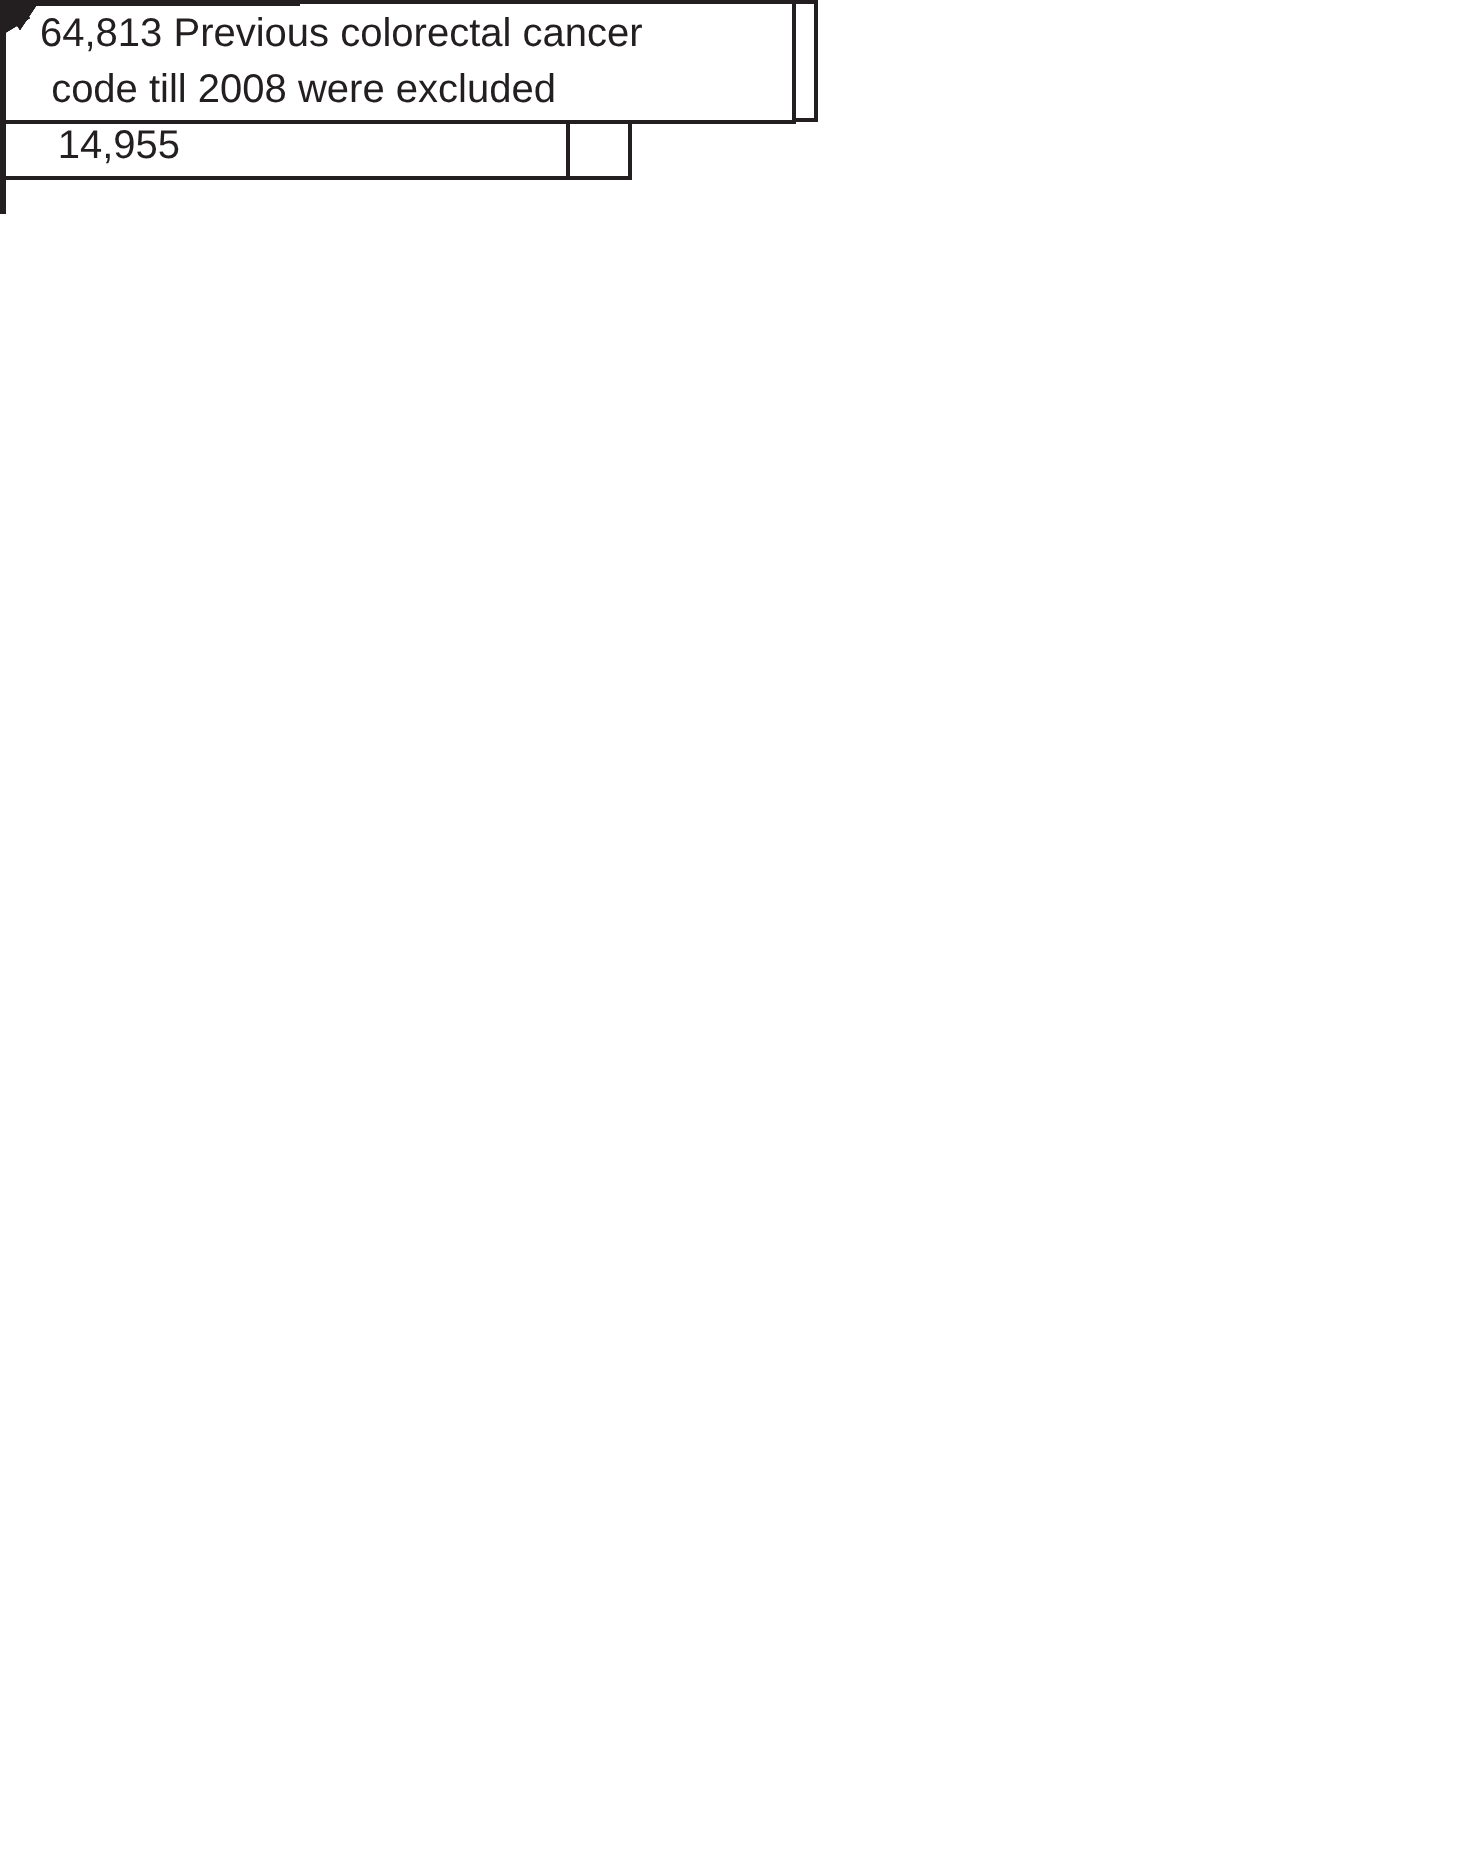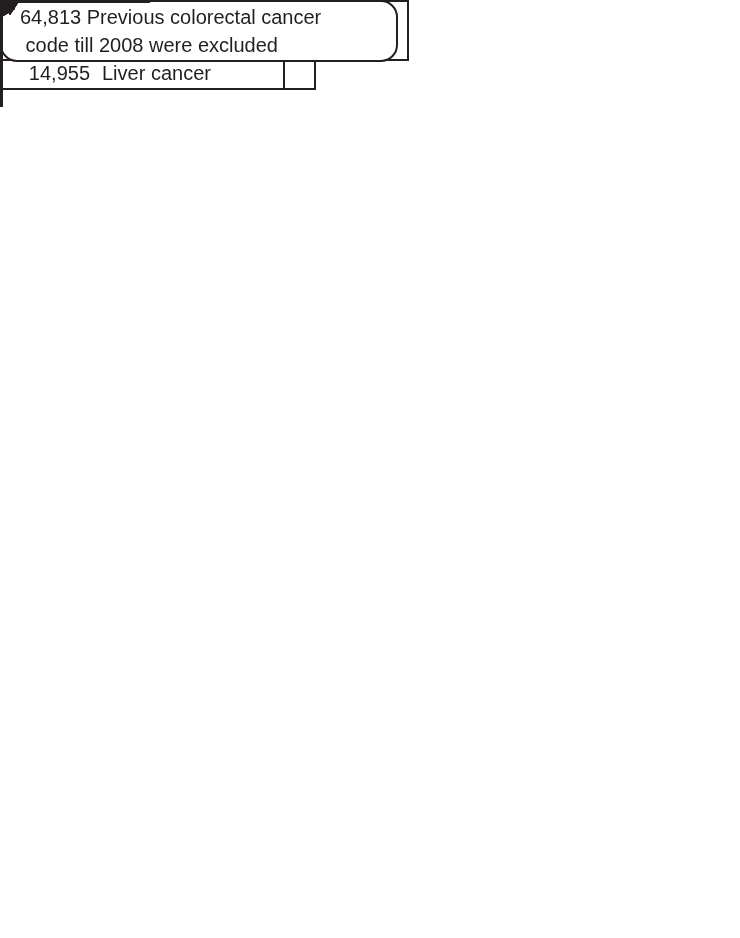--- a/index.html
+++ b/index.html
@@ -31,21 +31,21 @@
   #box-step1  { left:73; top:215; width:173px; height:43px; }
   #box-step2  { left:73; top:379; width:173px; height:43px; }
   #box-step3  { left:73; top:542; width:173px; height:43px; }
   #box-step4  { left:73; top:705; width:173px; height:43px; }
   #box-final  { left:51; top:867; width:217px; height:65px; padding-left:15px; }
   
   #box-ex1 { left:322; top:121; width:163px; height:66px; padding-left:18px; }
   #box-ex2 { left:322; top:285; width:393px; height:61px; padding-left:18px; }
   #box-ex3 { left:322; top:434; width:285px; height:90px; padding-left:16px; }
   #box-ex4 { left:322; top:612; width:409px; height:61px; padding-left:18px; }
-  #box-ex5 { left:322; top:775; width:398px; height:62px; padding-left:18px;border-radius:17px; }
+  #box-ex5 { left:322; top:775; width:398px; height:62px; padding-left:18px; }
   
   .ex-row { display:flex; line-height:28px; }
   .ex-row .num { width:72px; text-align:right; margin-right:12px; }
   
   #v1 { left:158; top:97;  height:104px; }
   #v2 { left:158; top:258; height:107px; }
   #v3 { left:158; top:422; height:106px; }
   #v4 { left:158; top:585; height:106px; }
   #v5 { left:158; top:748; height:105px; }
   #a1 { left:149; top:200; }
@@ -106,21 +106,20 @@
     <div class="ex-row">
       <span class="num">45,341</span>
       <span class="lbl">Liver cirrhosis</span>
     </div>
     <div class="ex-row">
       <span class="num">361,641</span>
       <span class="lbl">Hepatitis</span>
     </div>
     <div class="ex-row">
       <span class="num">14,955</span>
-      <span class="lbl">Liver cancer</span>
     </div>
   </div>
 
   <div class="box" id="box-ex4">
     <div class="txt">1,117,343 Persons who consume
 ≥ 30 g/day of alcohol</div>
   </div>
 
   <div class="box" id="box-ex5">
     <div class="txt">64,813 Previous colorectal cancer

